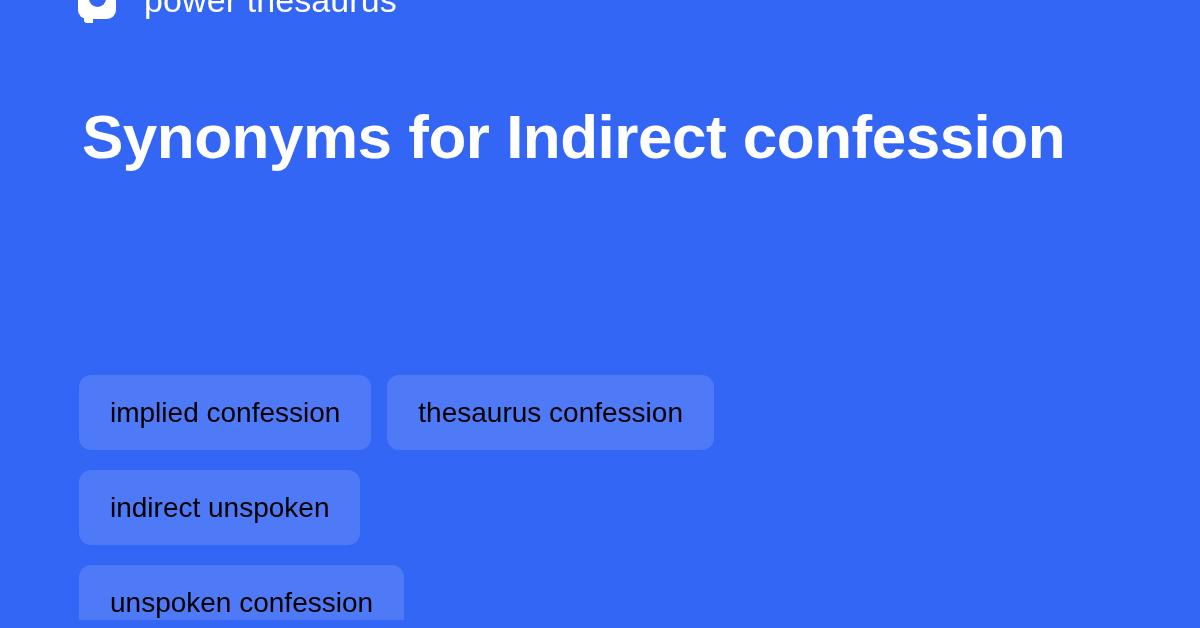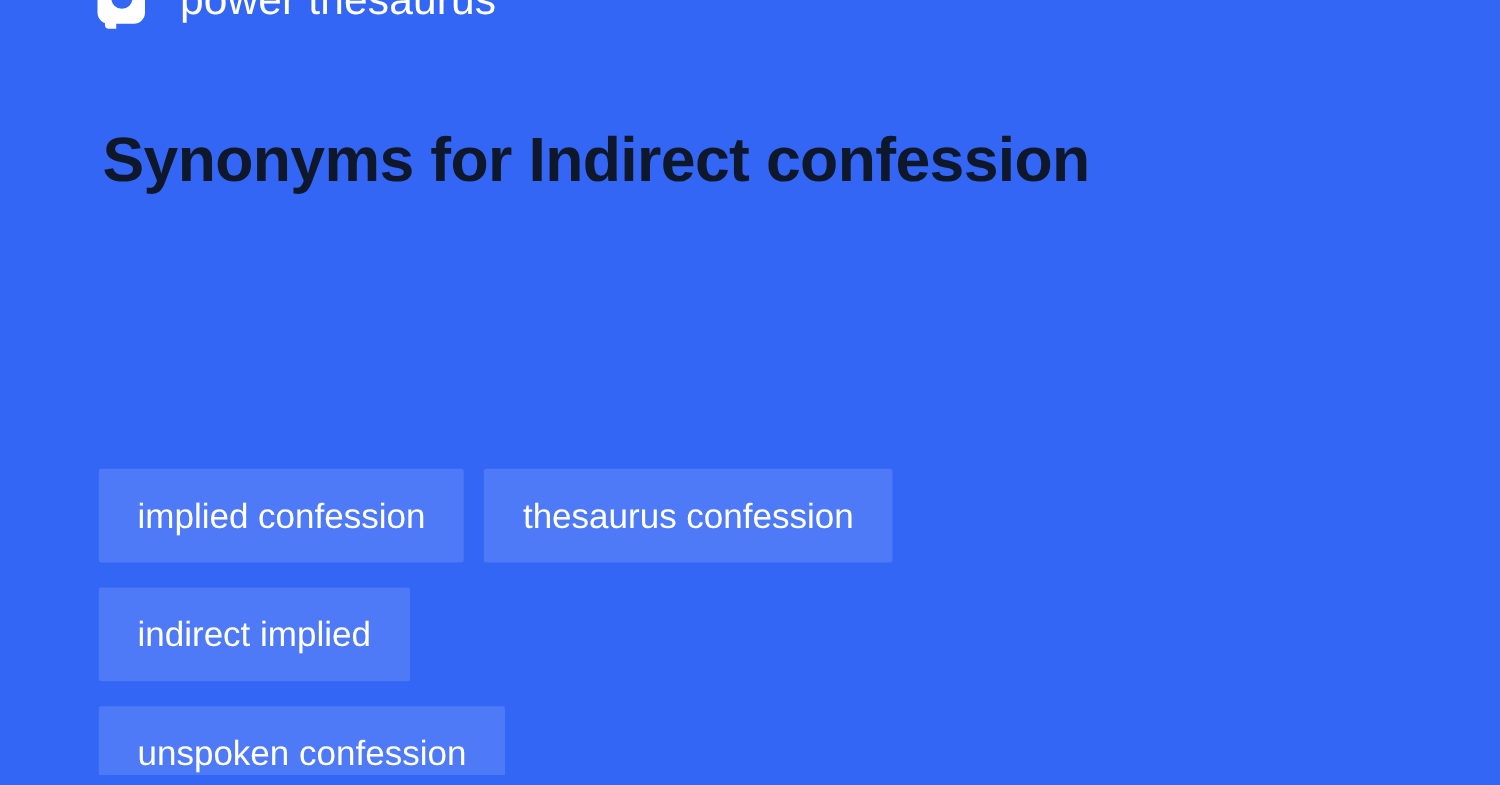--- a/index.html
+++ b/index.html
@@ -71,22 +71,22 @@
     line-height: 1;
   }
 
   
   .headline {
     position: absolute;
     left: 82px;
     top: 92px;
     width: 1000px;
     margin: 0;
-    color: #0f172a;
-    font-size: 50px;
+    color: #ffffff;
+    font-size: 62px;
     font-weight: 700;
     line-height: 1.45;
     letter-spacing: -0.5px;
   }
 
   
   .tag-rows {
     position: absolute;
     left: 79px;
     top: 375px;
@@ -95,25 +95,25 @@
 
   .tag-row {
     display: flex;
     align-items: flex-start;
     gap: 16px;
     margin-bottom: 20px;
   }
 
   .tag {
     background: #4e79f7;
-    color: #ffffff;
+    color: #000000;
     font-size: 28px;
     font-weight: 400;
     line-height: 1;
-    border-radius: 2px;
+    border-radius: 12px;
     height: 75px;
     display: flex;
     align-items: center;
     padding: 0 31px;
     box-sizing: border-box;
     white-space: nowrap;
   }
 </style>
 </head>
 <body>
@@ -128,21 +128,21 @@
   <h1 class="headline">Synonyms for Indirect confession</h1>
 
   <div class="tag-rows">
 
     <div class="tag-row">
       <div class="tag">implied confession</div>
       <div class="tag">thesaurus confession</div>
     </div>
 
     <div class="tag-row">
-      <div class="tag">indirect implied</div>
+      <div class="tag">indirect unspoken</div>
     </div>
 
     <div class="tag-row">
       <div class="tag">unspoken confession</div>
     </div>
 
   </div>
 
 </div>
 

